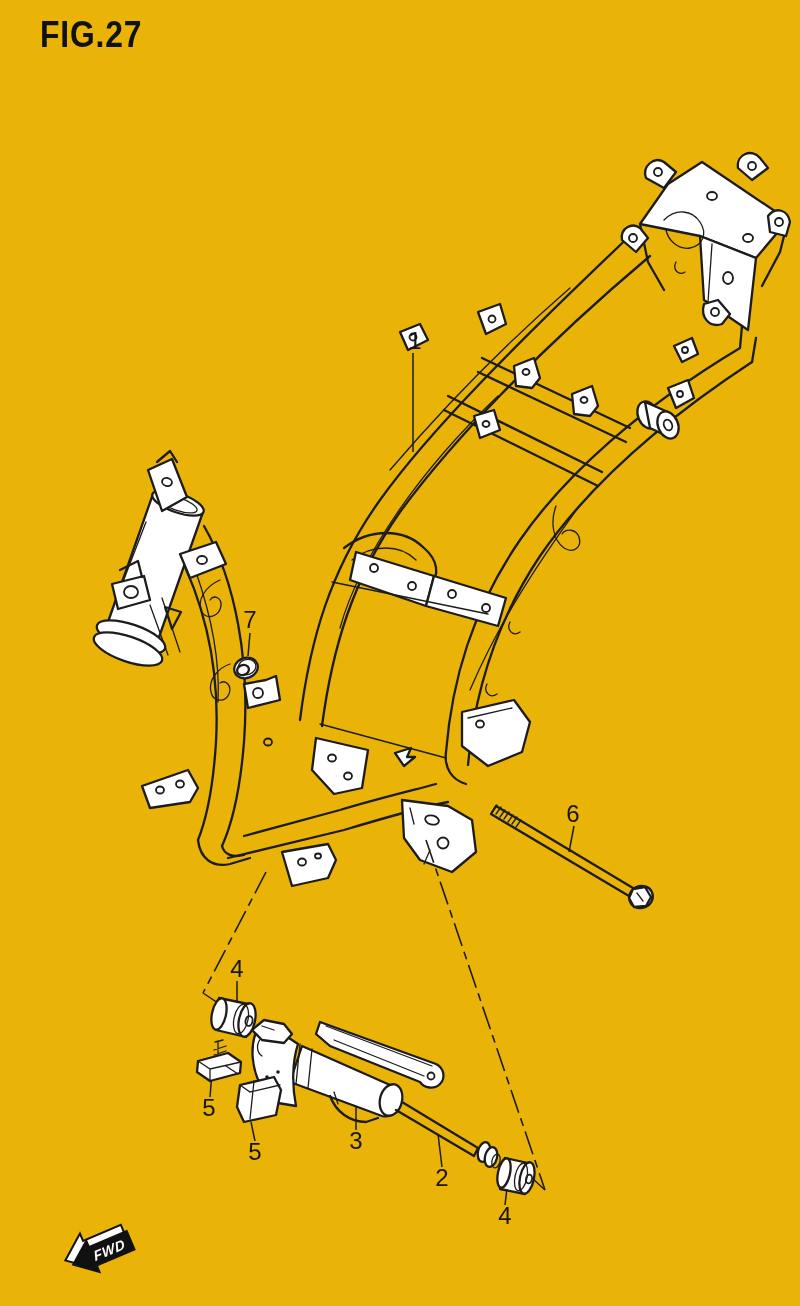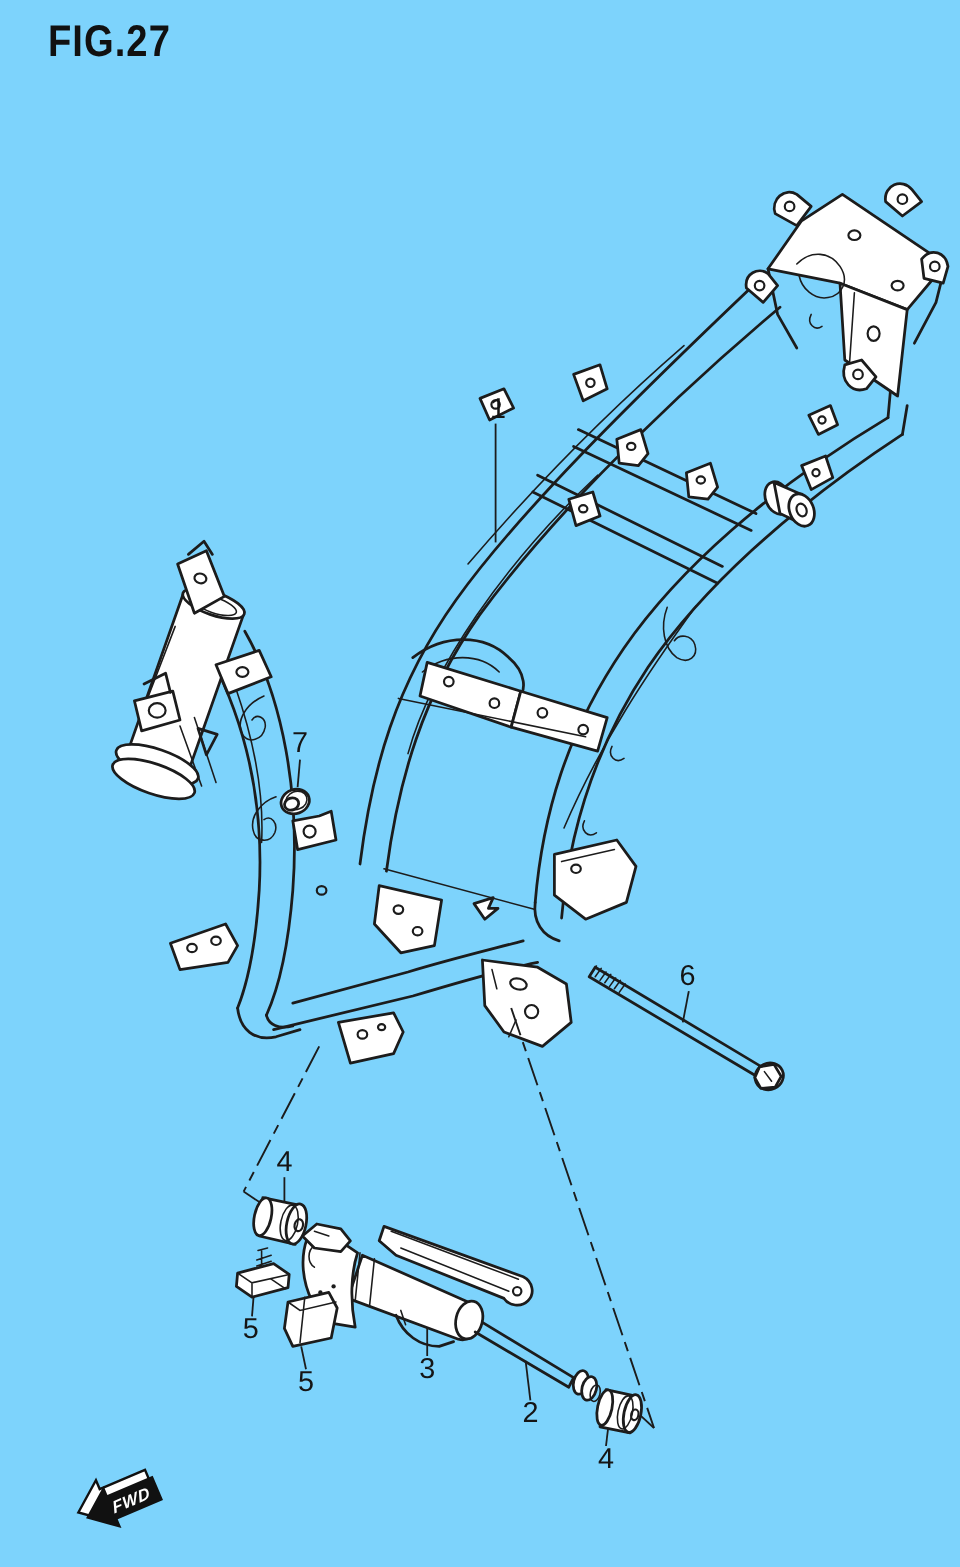--- a/index.html
+++ b/index.html
@@ -1,16 +1,16 @@
 <!DOCTYPE html>
 <html><head>
 <meta charset="utf-8">
 <style>
   html,body{margin:0;padding:0;background:#fff;}
-  .page{position:relative;width:800px;height:1306px;background:#7dd3fc;overflow:hidden;
+  .page{position:relative;width:800px;height:1306px;background:#eab308;overflow:hidden;
         font-family:"Liberation Sans",sans-serif;}
   .fig-title{position:absolute;left:40px;top:14px;font-size:37px;font-weight:bold;
         color:#111;letter-spacing:1px;transform:scaleX(0.86);transform-origin:0 0;
         white-space:nowrap;}
   .diagram{position:absolute;left:0;top:0;}
   .callout{position:absolute;transform:translate(-50%,-50%);font-size:24px;color:#151515;
         line-height:1;}
   .ln{fill:none;stroke:#1c1c1c;stroke-width:2.3;stroke-linecap:round;stroke-linejoin:round;}
   .fw{fill:#ffffff;stroke:#1c1c1c;stroke-width:2.3;stroke-linejoin:round;stroke-linecap:round;}
   .th{fill:none;stroke:#1c1c1c;stroke-width:1.3;stroke-linecap:round;}

